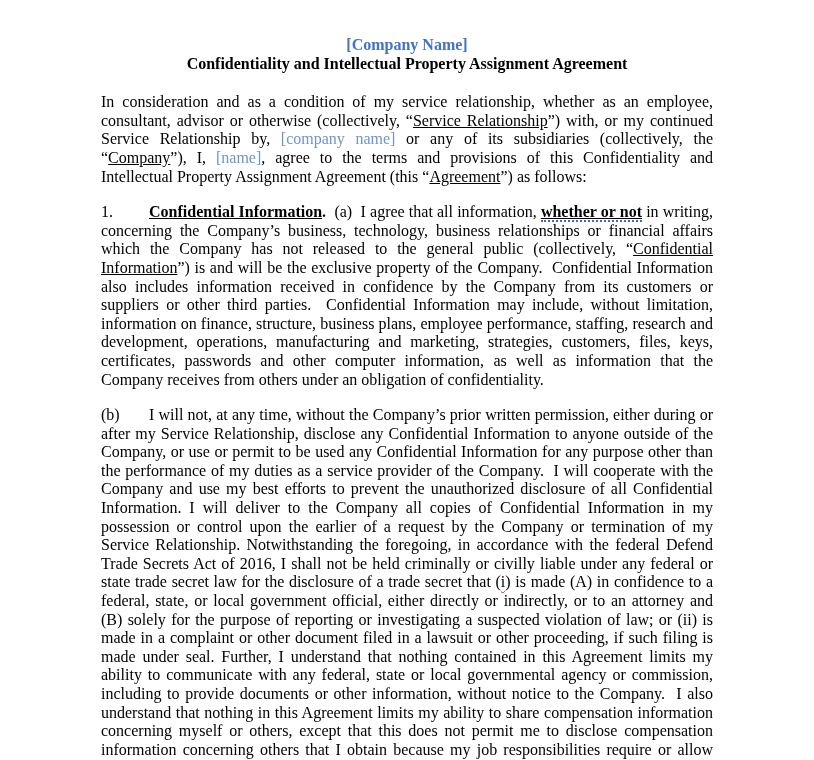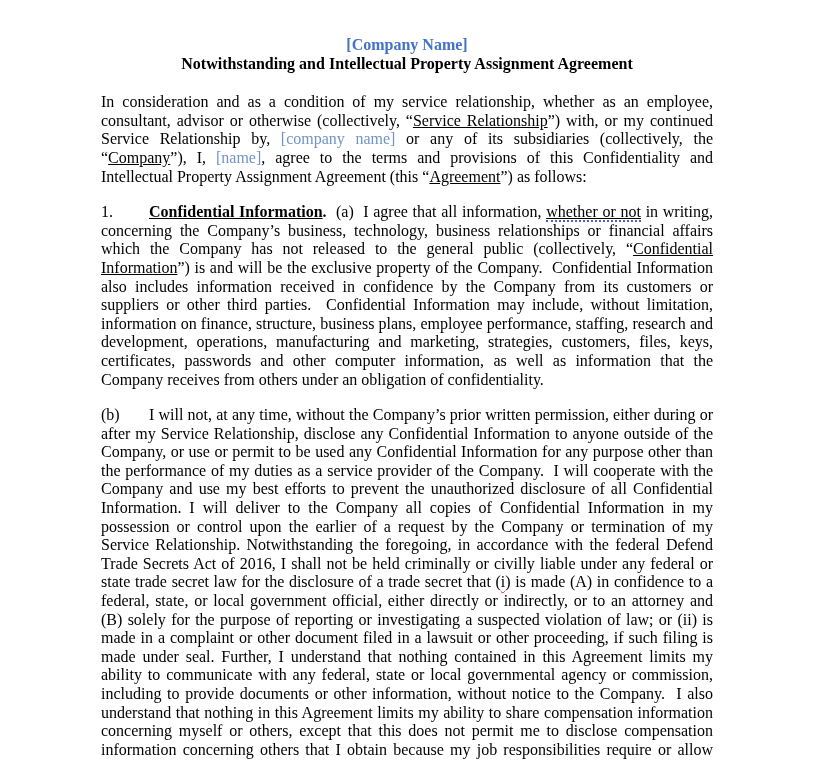--- a/index.html
+++ b/index.html
@@ -43,36 +43,37 @@
     display: inline-block;
     width: 48px;
   }
   .u { text-decoration: underline; }
   .bold { font-weight: bold; }
   .bold-u { font-weight: bold; text-decoration: underline; }
   .placeholder { color: var(--placeholder_blue, #7193C9); }
   .ins-grammar {
     text-decoration: underline;
     border-bottom: 2px dotted var(--grammar_blue, #4664C8);
+    font-weight: bold;
   }
   .spell-err {
     text-decoration-line: underline;
     text-decoration-style: wavy;
     text-decoration-color: var(--squiggle_red, #D93025);
     text-decoration-thickness: 1px;
     text-underline-offset: 2px;
   }
 </style>
 </head>
 <body>
 
 <div class="page">
 
   <p class="title-line title-company">[Company Name]</p>
-  <p class="title-line">Notwithstanding and Intellectual Property Assignment Agreement</p>
+  <p class="title-line">Confidentiality and Intellectual Property Assignment Agreement</p>
 
   <p class="para mt-first"><span>In consideration and as a condition of my service relationship, whether as an employee, consultant, advisor or otherwise (collectively, “</span><span class="u">Service Relationship</span><span>”) with, or my continued Service Relationship by, </span><span class="placeholder">[company name]</span><span> or any of its subsidiaries (collectively, the “</span><span class="u">Company</span><span>”), I, </span><span class="placeholder">[name]</span><span>, agree to the terms and provisions of this Confidentiality and Intellectual Property Assignment Agreement (this “</span><span class="u">Agreement</span><span>”) as follows:</span></p>
 
   <p class="para mt"><span class="tab">1.</span><span class="bold-u">Confidential Information</span><span class="bold">.</span><span>&nbsp; (a)&nbsp; I agree that all information, </span><span class="ins-grammar">whether or not</span><span> in writing, concerning the Company’s business, technology, business relationships or financial affairs which the Company has not released to the general public (collectively, “</span><span class="u">Confidential Information</span><span>”) is and will be the exclusive property of the Company.&nbsp; Confidential Information also includes information received in confidence by the Company from its customers or suppliers or other third parties.&nbsp; Confidential Information may include, without limitation, information on finance, structure, business plans, employee performance, staffing, research and development, operations, manufacturing and marketing, strategies, customers, files, keys, certificates, passwords and other computer information, as well as information that the Company receives from others under an obligation of confidentiality.</span></p>
 
   <p class="para mt"><span class="tab">(b)</span><span>I will not, at any time, without the Company’s prior written permission, either during or after my Service Relationship, disclose any Confidential Information to anyone outside of the Company, or use or permit to be used any Confidential Information for any purpose other than the performance of my duties as a service provider of the Company.&nbsp; I will cooperate with the Company and use my best efforts to prevent the unauthorized disclosure of all Confidential Information. I will deliver to the Company all copies of Confidential Information in my possession or control upon the earlier of a request by the Company or termination of my Service Relationship. Notwithstanding the foregoing, in accordance with the federal Defend Trade Secrets Act of 2016, I shall not be held criminally or civilly liable under any federal or state trade secret law for the disclosure of a trade secret that (</span><span class="spell-err">i</span><span>) is made (A) in confidence to a federal, state, or local government official, either directly or indirectly, or to an attorney and (B) solely for the purpose of reporting or investigating a suspected violation of law; or (ii) is made in a complaint or other document filed in a lawsuit or other proceeding, if such filing is made under seal. Further, I understand that nothing contained in this Agreement limits my ability to communicate with any federal, state or local governmental agency or commission, including to provide documents or other information, without notice to the Company.&nbsp; I also understand that nothing in this Agreement limits my ability to share compensation information concerning myself or others, except that this does not permit me to disclose compensation information concerning others that I obtain because my job responsibilities require or allow access to such information.</span></p>
 
 </div>
 
 </body></html>

